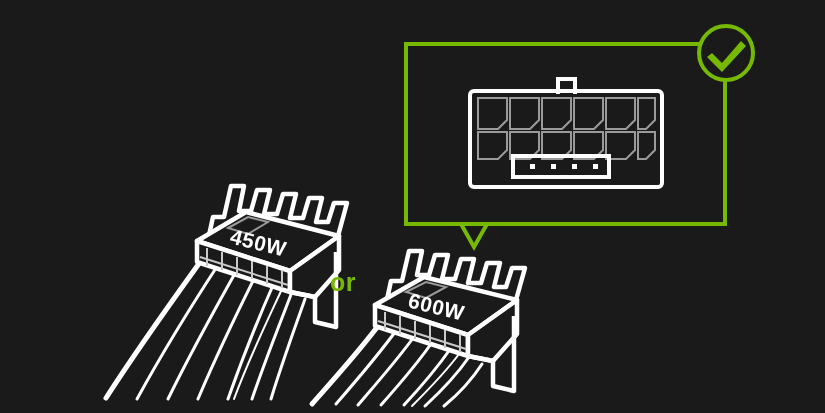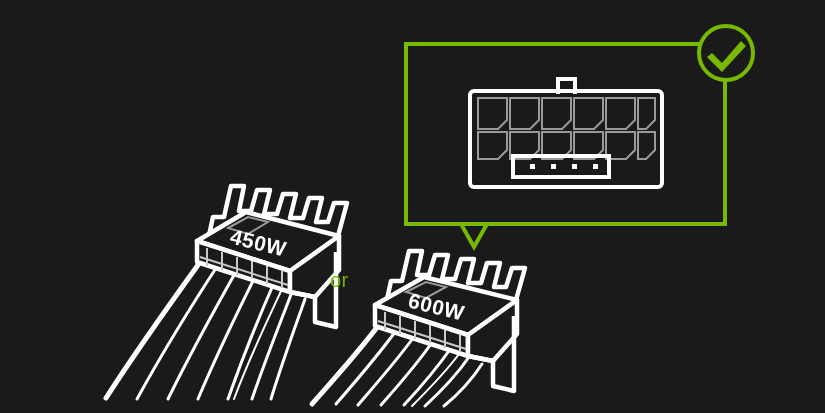--- a/index.html
+++ b/index.html
@@ -22,22 +22,22 @@
     position: absolute;
     inset: 0;
     width: 825px;
     height: 413px;
   }
   .label-or {
     position: absolute;
     left: 330px;
     top: 270px;
     font-family: "Liberation Sans", sans-serif;
-    font-size: 20px;
-    font-weight: normal;
+    font-size: 25px;
+    font-weight: bold;
     color: #76b900;
     letter-spacing: 0.5px;
     line-height: 1;
     user-select: none;
   }
   .wattage-text {
     font-family: "Liberation Sans", sans-serif;
     font-weight: bold;
     fill: #ffffff;
     font-size: 21px;

